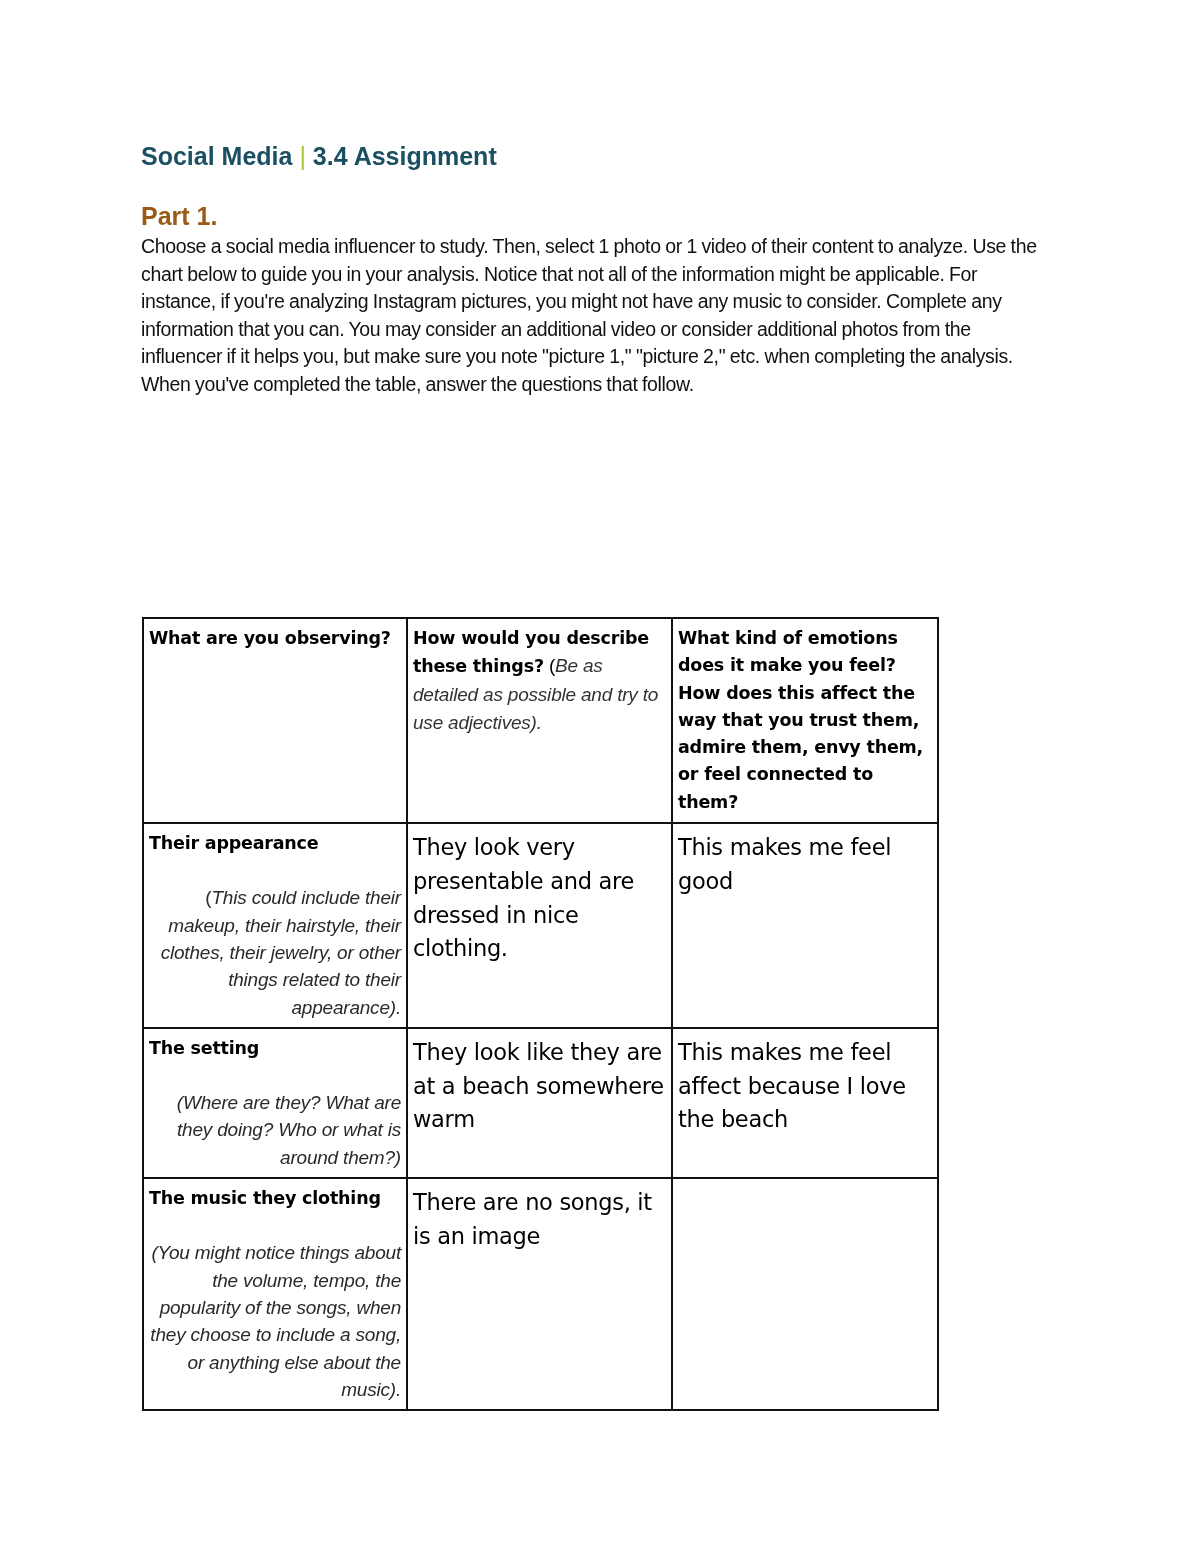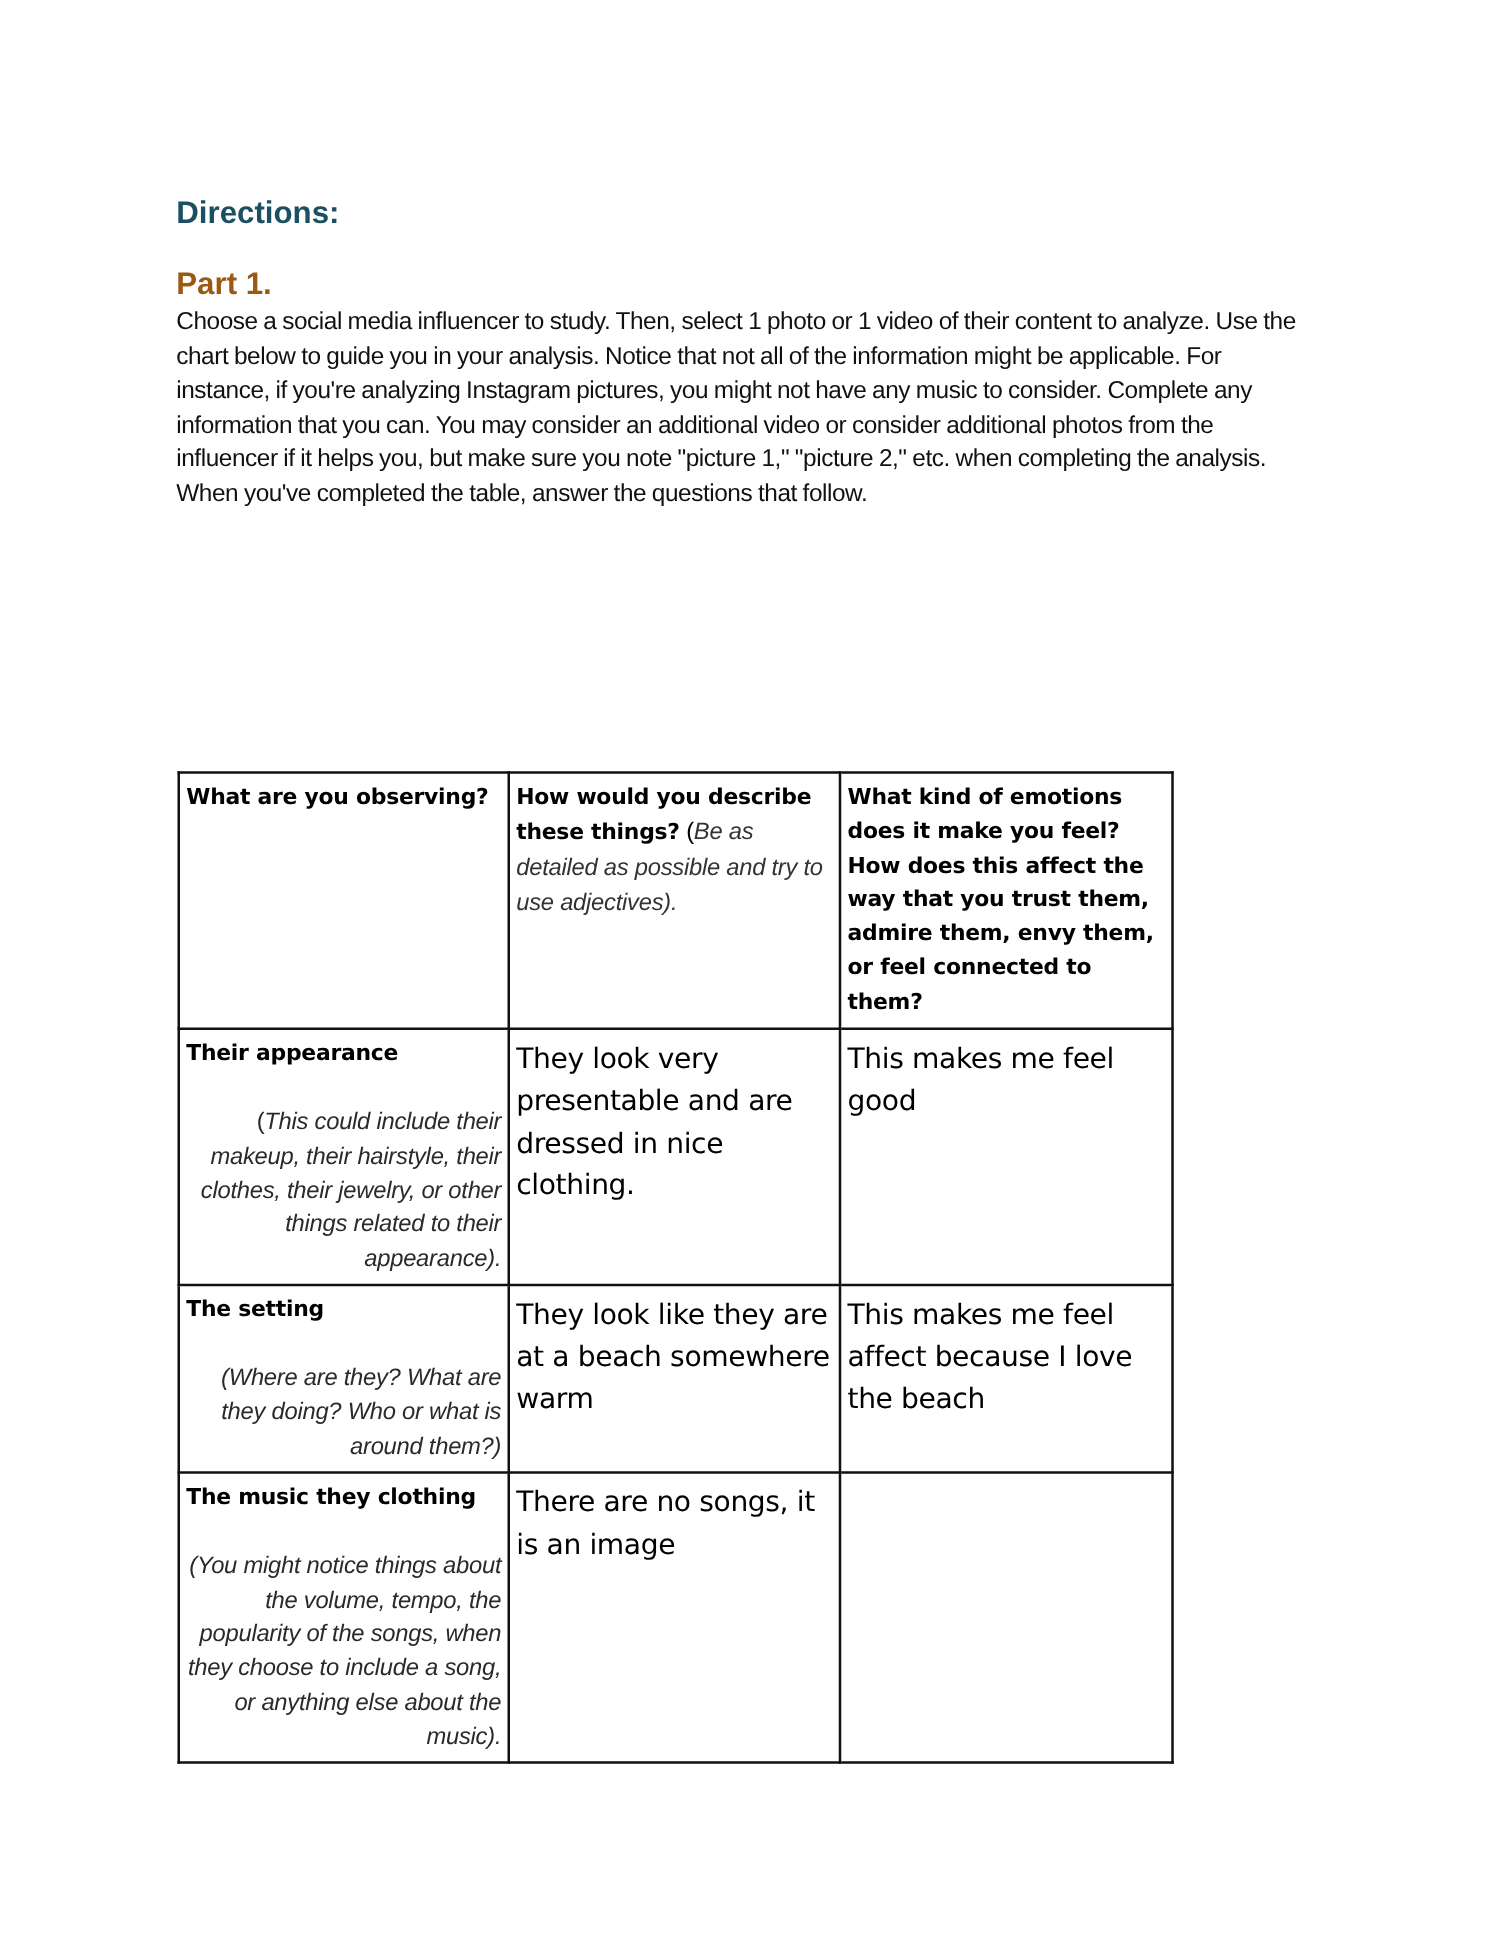--- a/index.html
+++ b/index.html
@@ -123,22 +123,22 @@
     }
     tr.r-head td { height: 191px; }
     tr.r1 td { height: 189px; }
     tr.r2 td { height: 136px; }
     tr.r3 td { height: 218px; }
   </style>
 </head>
 <body>
 
 <div class="page">
-
-  <h2 class="h2 directions">Directions:</h2>
+  <h1 class="title"><span>Social Media</span> <span class="sep">|</span> <span>3.4 Assignment</span></h1>
+
 
   <h2 class="h2 part">Part 1.</h2>
   <p class="para">Choose a social media influencer to study. Then, select 1 photo or 1 video of their content to analyze. Use the chart below to guide you in your analysis. Notice that not all of the information might be applicable. For instance, if you're analyzing Instagram pictures, you might not have any music to consider. Complete any information that you can. You may consider an additional video or consider additional photos from the influencer if it helps you, but make sure you note "picture 1," "picture 2," etc. when completing the analysis. When you've completed the table, answer the questions that follow.</p>
 </div>
 
 <table class="analysis">
   <colgroup>
     <col class="c1">
       <col class="c2">
       <col class="c3">

